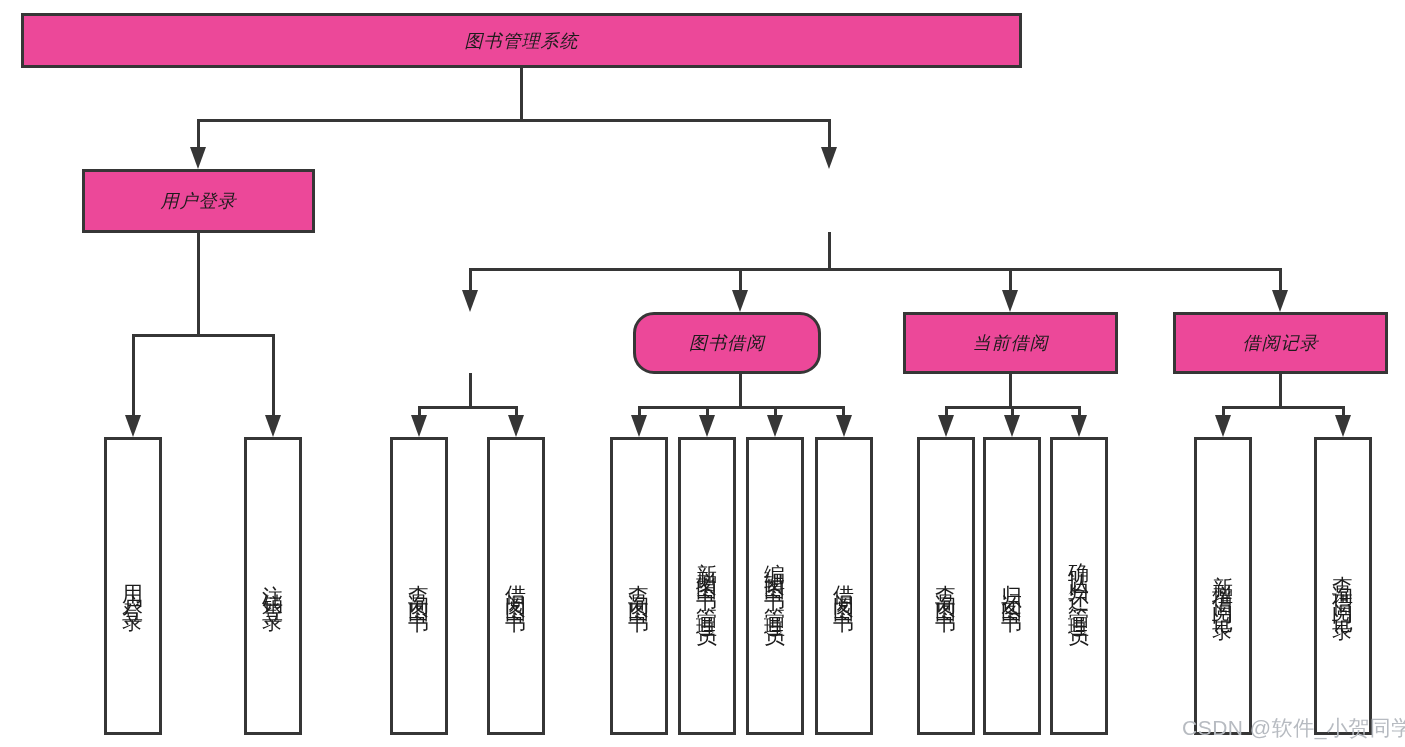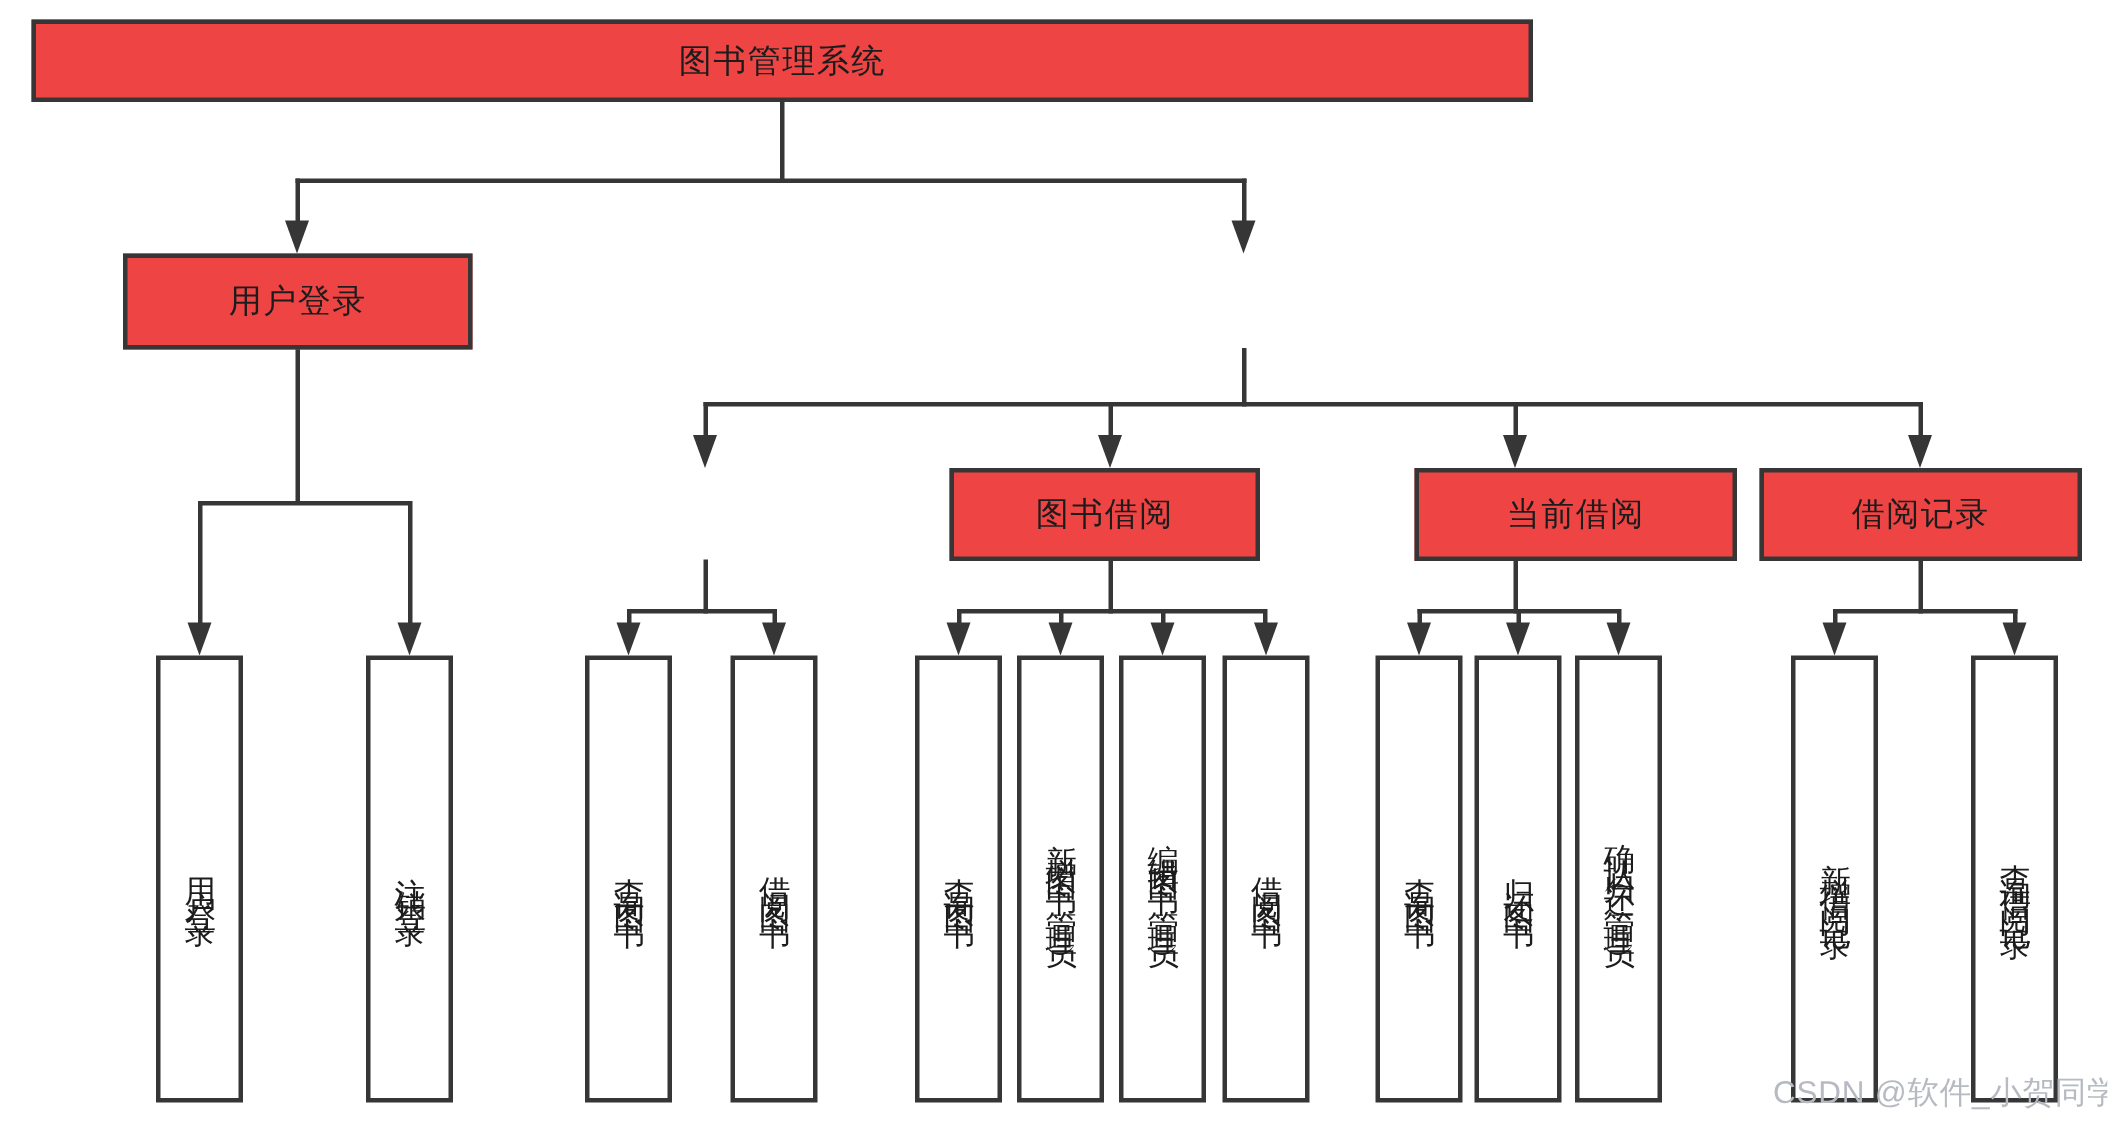--- a/index.html
+++ b/index.html
@@ -1,23 +1,23 @@
 <!DOCTYPE html>
 <html><head>
 <meta charset="utf-8">
 <style>
   html,body{margin:0;padding:0;background:#fff;}
   #stage{
     position:relative;width:1405px;height:747px;background:#ffffff;overflow:hidden;
     font-family:"Liberation Sans","DejaVu Sans",sans-serif;color:#1c1c1c;
   }
   .hbox{
-    position:absolute;box-sizing:border-box;border:3px solid #363636;background:#ef4444;
+    position:absolute;box-sizing:border-box;border:3px solid #363636;background:#ec4899;
     display:flex;align-items:center;justify-content:center;
-    font-size:22px;letter-spacing:1px;z-index:2;
+    font-size:18px;letter-spacing:1px;z-index:2;font-style:italic;
   }
   .vbox{
     position:absolute;box-sizing:border-box;border:3px solid #363636;background:#fff;
     display:flex;align-items:center;justify-content:center;z-index:2;
   }
   .vbox .vtext{
     writing-mode:vertical-rl;text-orientation:mixed;
     font-size:21px;letter-spacing:9px;line-height:1;white-space:nowrap;
   }
   .hl{position:absolute;height:3px;background:#363636;z-index:1;}
@@ -34,22 +34,22 @@
 </style>
 </head>
 <body>
 
 <div id="stage">
 
   <div class="hbox" style="left:21px;top:13px;width:1001px;height:55px;">图书管理系统</div>
 
   <div class="hbox" style="left:82px;top:169px;width:233px;height:64px;">用户登录</div>
 
-  <div class="hbox" style="left:633px;top:312px;width:207px;height:62px;">图书借阅</div>
-  <div class="hbox" style="left:903px;top:312px;width:215px;height:62px;margin-left:40px;">当前借阅</div>
+  <div class="hbox" style="left:633px;top:312px;width:188px;height:62px;border-radius:21px;">图书借阅</div>
+  <div class="hbox" style="left:903px;top:312px;width:215px;height:62px;">当前借阅</div>
   <div class="hbox" style="left:1173px;top:312px;width:215px;height:62px;">借阅记录</div>
 
   <div class="vbox" style="left:104px;top:437px;width:58px;height:298px;">
     <span class="vtext">用户登录</span>
     </div>
   <div class="vbox" style="left:244px;top:437px;width:58px;height:298px;">
     <span class="vtext">注销登录</span>
     </div>
 
   <div class="vbox" style="left:390px;top:437px;width:58px;height:298px;">

